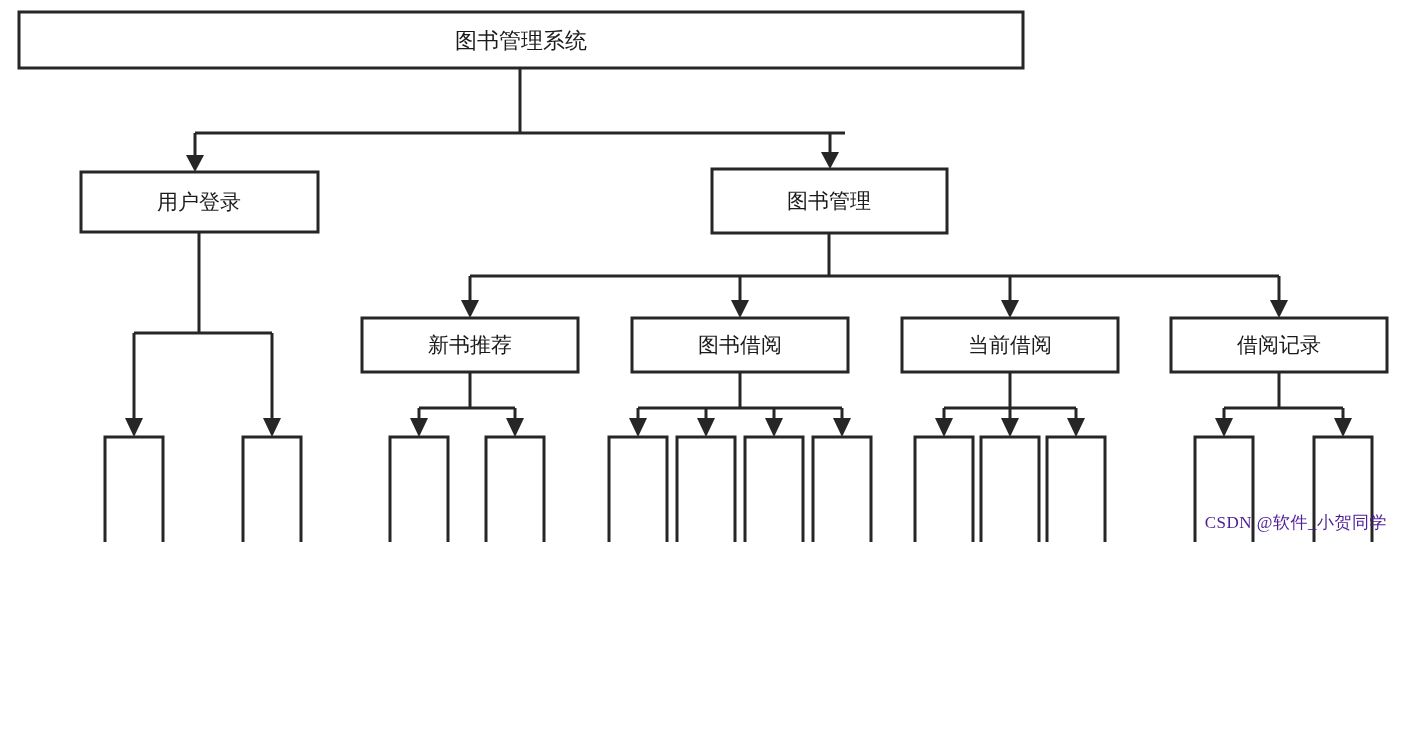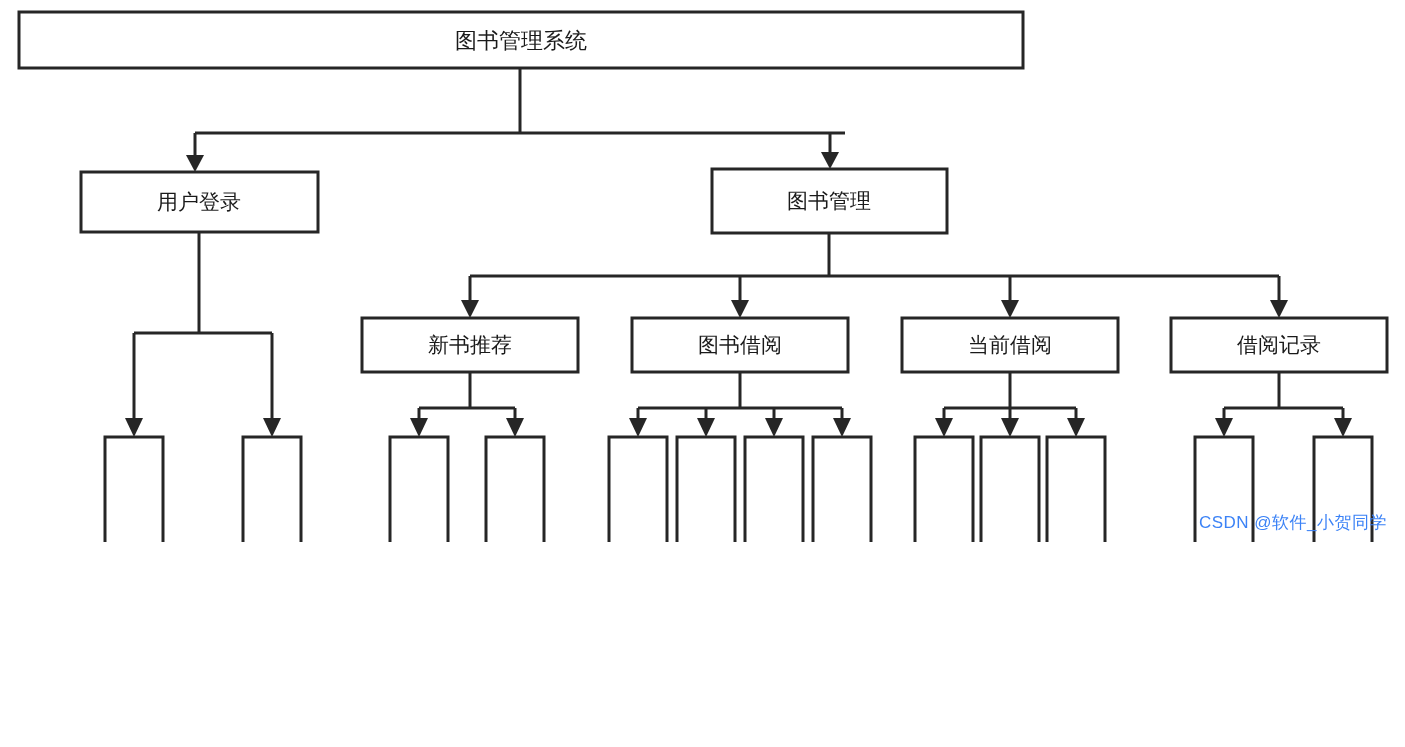--- a/index.html
+++ b/index.html
@@ -73,23 +73,23 @@
     display: flex;
     align-items: flex-start;
     justify-content: center;
     white-space: nowrap;
     pointer-events: none;
   }
   .watermark {
     position: absolute;
     right: 18px;
     bottom: 8px;
-    font-family: Liberation Sans, sans-serif;
+    font-family: Liberation Serif, serif;
     font-size: 17px;
-    color: #3b82f6;
+    color: #4c1d95;
     letter-spacing: 0.5px;
     white-space: nowrap;
     user-select: none;
   }
 </style>
 </head>
 <body>
 
 <div id="diagram-root">
 

